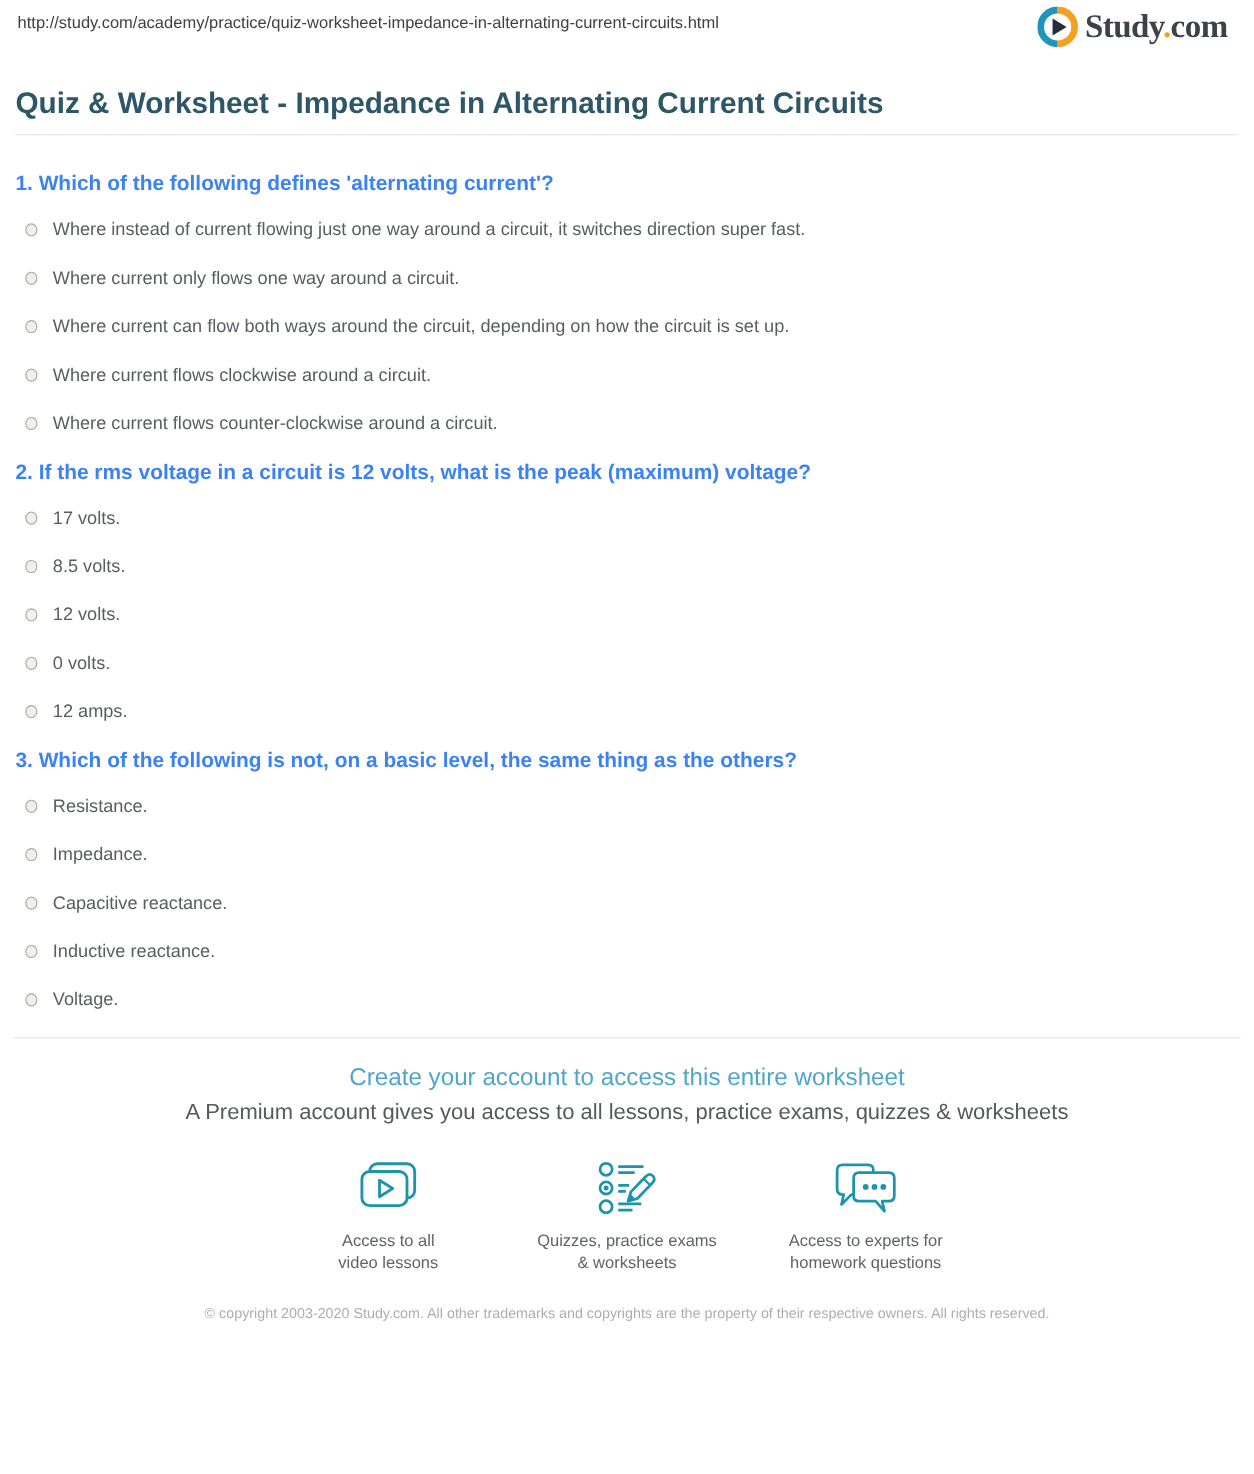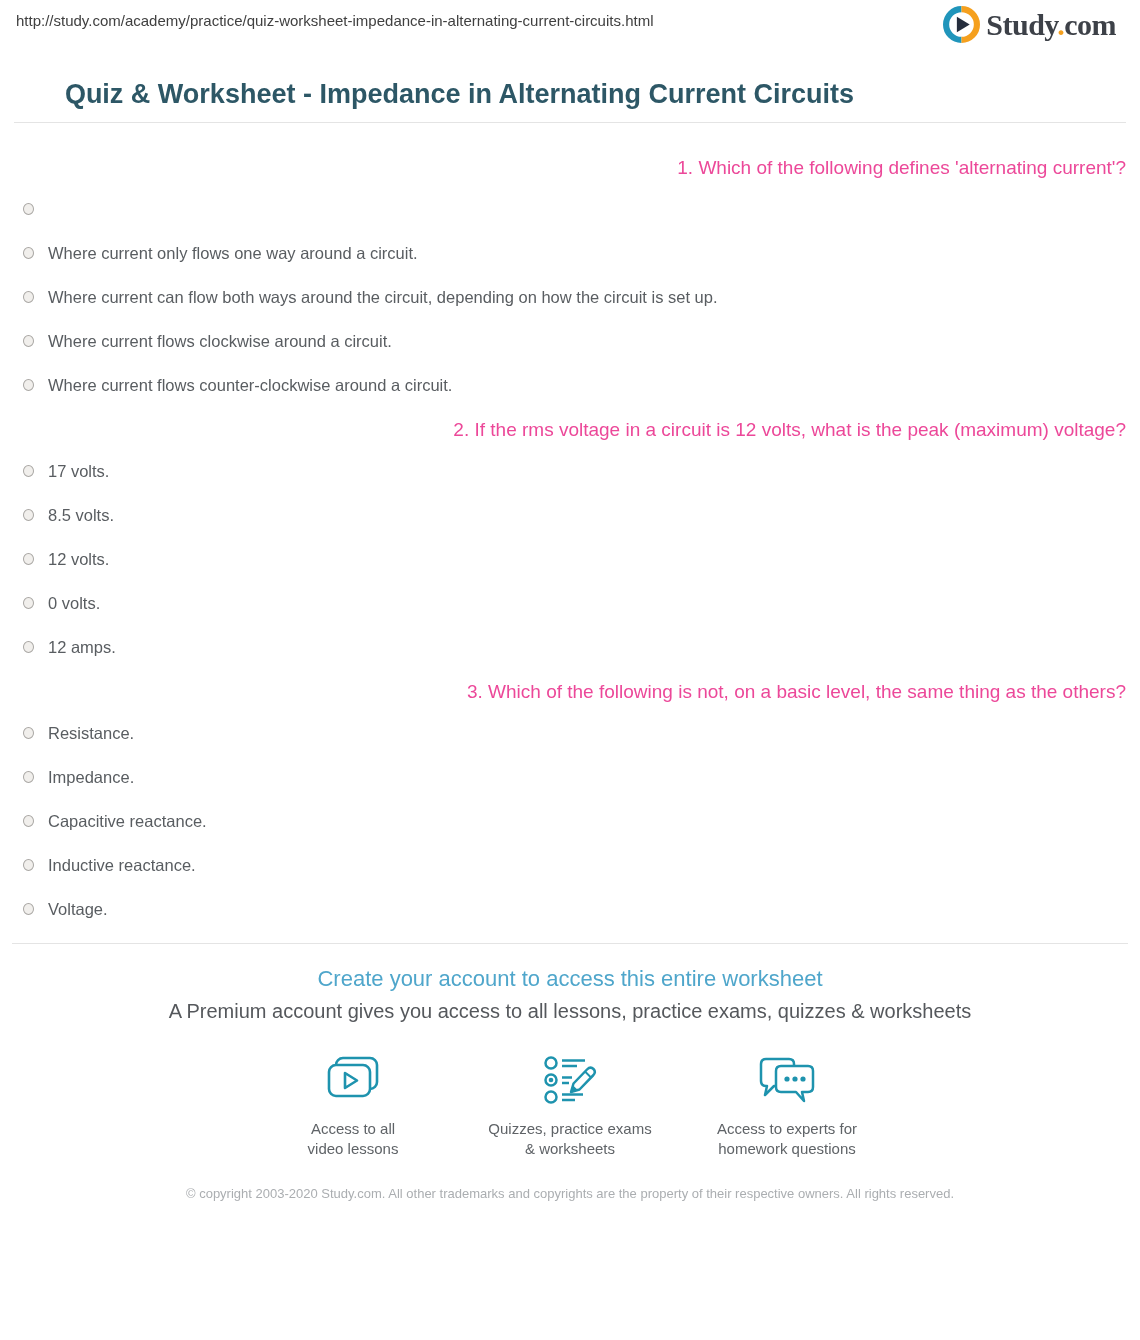--- a/index.html
+++ b/index.html
@@ -15,37 +15,37 @@
     font-size: 15px; color: #404040;
   }
   .logo {
     position: absolute; right: 24px; top: 6px;
     display: flex; align-items: center;
   }
   .logo-icon { width: 37px; height: 37px; margin-right: 6px; }
   .logo-text { font-size: 30px; font-weight: 700; color: #3d4148; letter-spacing: -0.5px; font-family: Liberation Serif, serif; }
   .logo-dot { color: #f5a01e; }
 
-  .main { padding: 0 14px; text-align: right; }
+  .main { padding: 0 14px; }
   h1.page-title {
     margin-top: 14px;
     font-size: 27px; line-height: 40px; font-weight: 700;
     color: #2d5766; max-width: 840px;
   }
   .rule {
     border: none; border-top: 1px solid #e4e4e4;
     margin-top: 8px;
   }
   .rule-bottom { border: none; border-top: 1px solid #e4e4e4; margin: 22px 12px 0 12px; }
 
   .question { margin-top: 34px; }
   .question:first-of-type { margin-top: 34px; }
   .q2, .q3 { margin-top: 20px; }
   .question-text {
-    font-size: 19px; line-height: 22px; font-weight: 400; color: #ec4899;
+    font-size: 19px; line-height: 22px; font-weight: 700; color: #3b82f6;
   }
   .options { margin-top: 20px; }
   .option {
     display: flex; align-items: center;
     margin-bottom: 24px; height: 20px;
     cursor: default;
   }
   .radio {
     flex: 0 0 auto;
     width: 11px; height: 12px;
@@ -96,20 +96,21 @@
 
 <div class="main">
   <h1 class="page-title">Quiz &amp; Worksheet - Impedance in Alternating Current Circuits</h1>
   <hr class="rule">
 
   <div class="question q1">
     <div class="question-text">1. Which of the following defines 'alternating current'?</div>
     <div class="options">
       <div class="option">
         <span class="radio"></span>
+        <span class="option-label">Where instead of current flowing just one way around a circuit, it switches direction super fast.</span>
       </div>
       <div class="option">
         <span class="radio"></span>
         <span class="option-label">Where current only flows one way around a circuit.</span>
       </div>
       <div class="option">
         <span class="radio"></span>
         <span class="option-label">Where current can flow both ways around the circuit, depending on how the circuit is set up.</span>
       </div>
       <div class="option">

